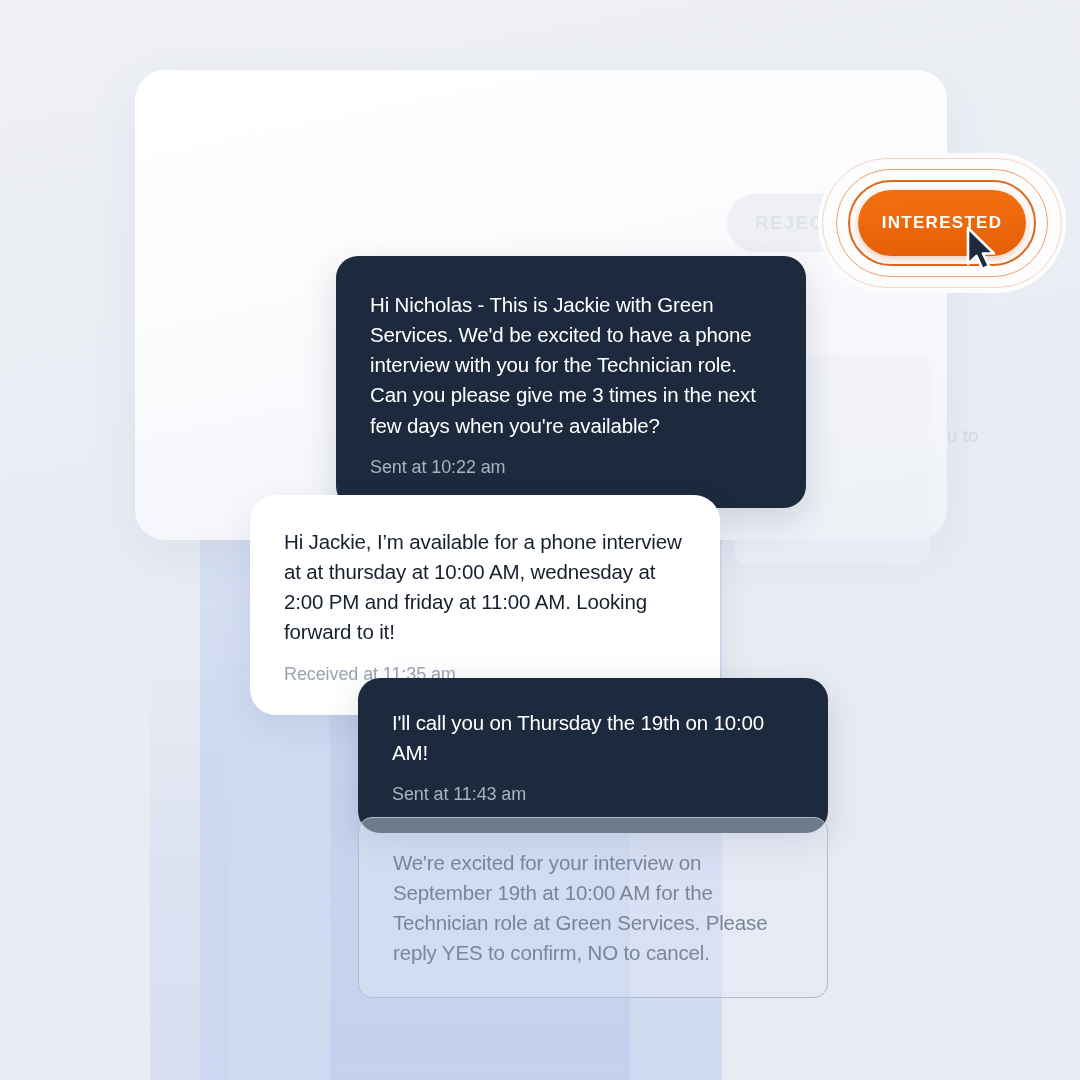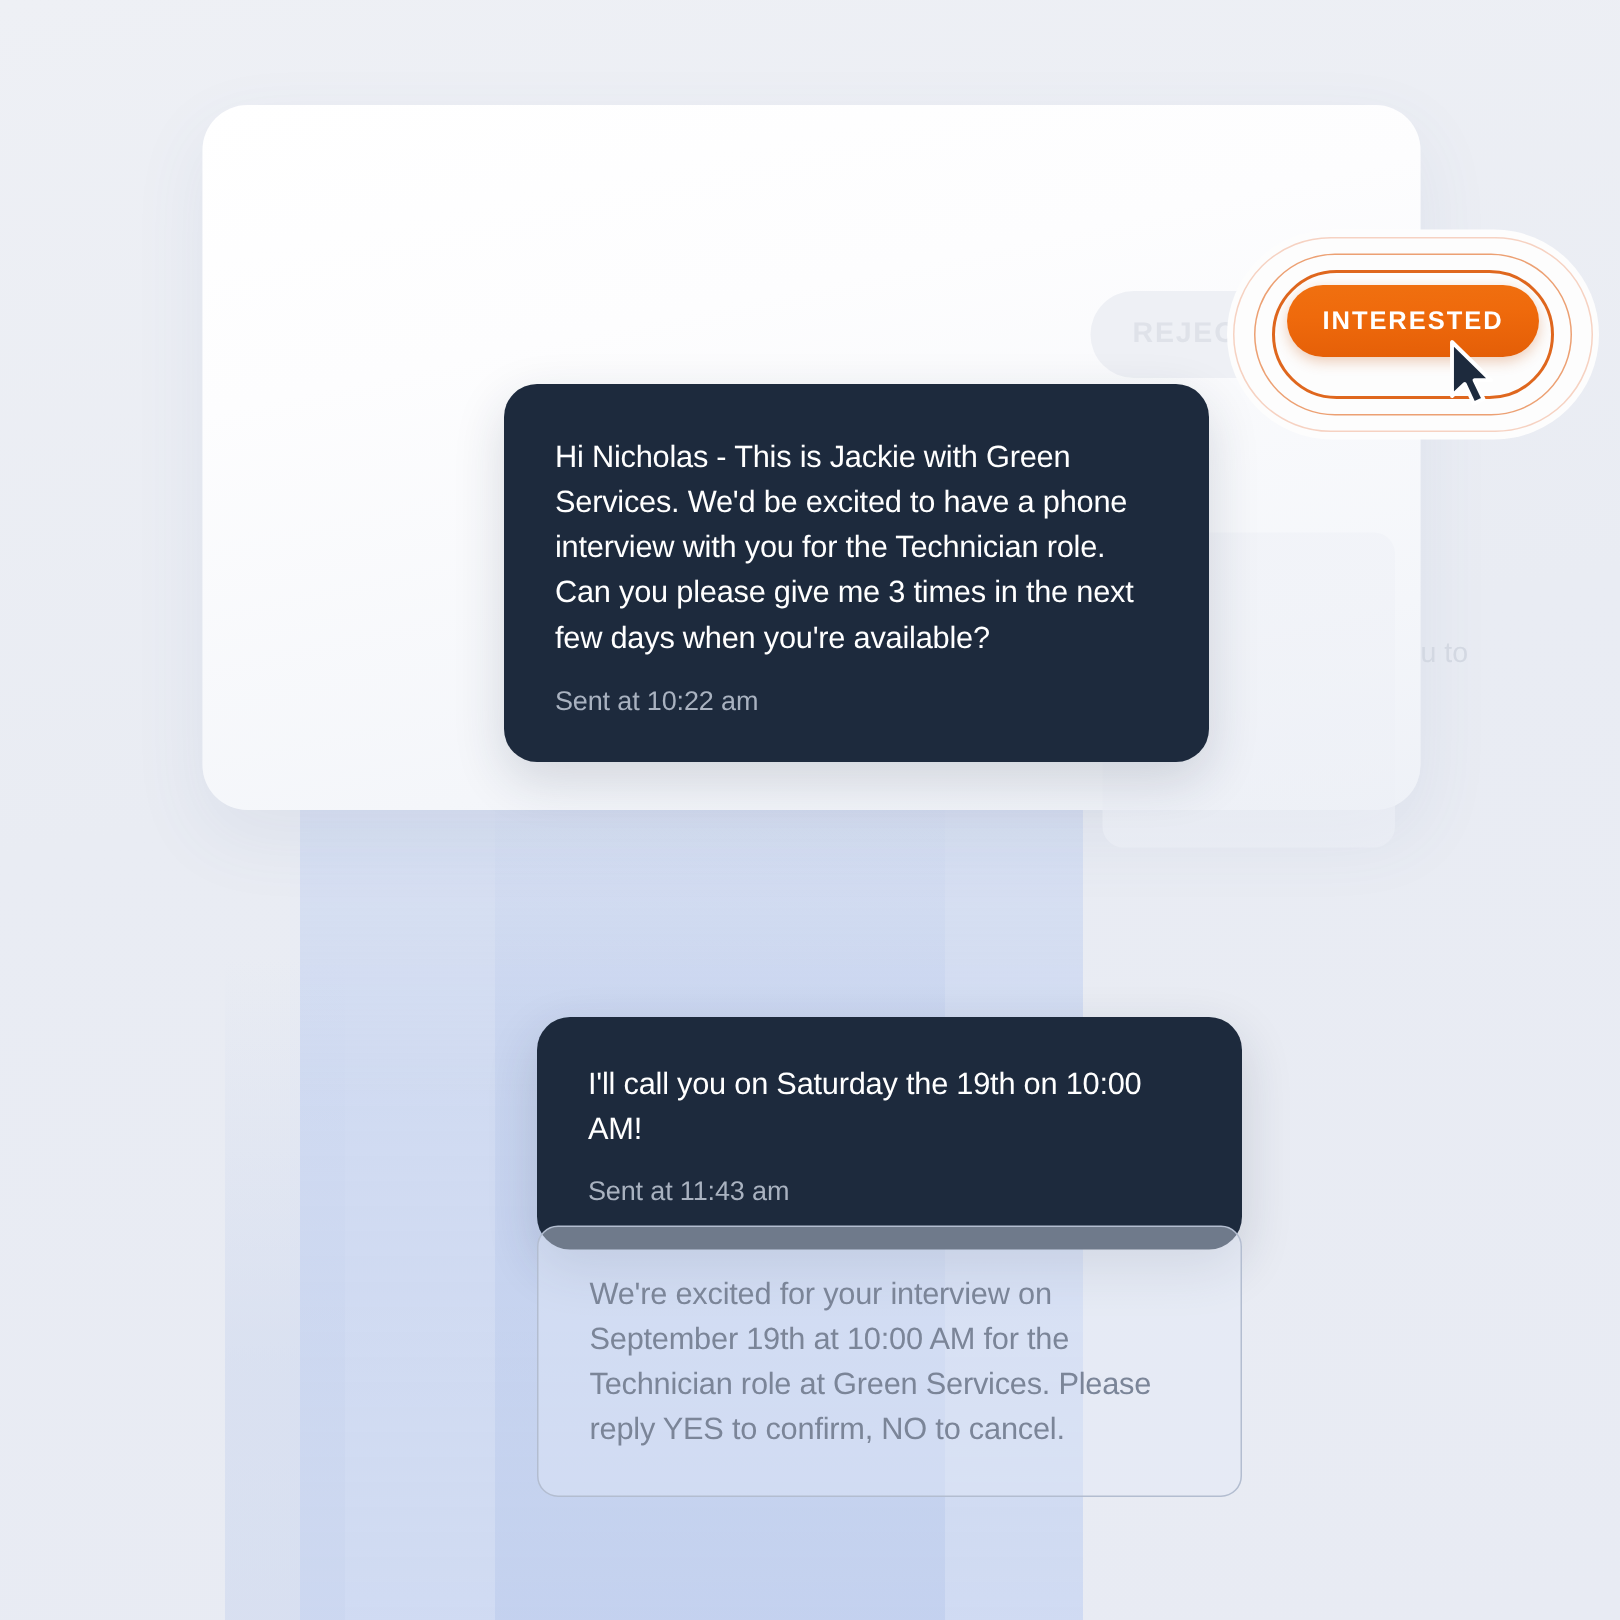--- a/index.html
+++ b/index.html
@@ -197,21 +197,21 @@
   }
   .ring.r1 { left: 4px;  top: 5px;  width: 240px; height: 130px; opacity: 0.30; }
   .ring.r2 { left: 18px; top: 16px; width: 212px; height: 108px; opacity: 0.62; border-color: #e2681f; }
   .ring.r3 { left: 30px; top: 27px; width: 188px; height: 86px;  opacity: 0.95; border-color: #dd5f12; border-width: 2px; }
 
   .interested-btn {
     position: absolute;
     left: 40px;
     top: 37px;
     width: 168px;
-    height: 48px;
+    height: 66px;
     border: none;
     border-radius: 33px;
     background: linear-gradient(178deg, #f07010 0%, #ef6a0c 40%, #e45e07 100%);
     color: #ffffff;
     font-family: "Liberation Sans", sans-serif;
     font-size: 17px;
     font-weight: 700;
     letter-spacing: 1.3px;
     cursor: pointer;
     box-shadow: 0 3px 9px rgba(200,90,20,0.30);
@@ -303,23 +303,27 @@
         </svg>
       </span>
     </div>
   </div>
 
   <div class="bubble sent" id="b1">
     <p class="body">Hi Nicholas - This is Jackie with Green Services. We'd be excited to have a phone interview with you for the Technician role. Can you please give me 3 times in the next few days when you're available?</p>
     <p class="meta">Sent at 10:22 am</p>
   </div>
 
+  <div class="bubble received" id="b2">
+    <p class="body">Hi Jackie, I’m available for a phone interview at at thursday at 10:00 AM, wednesday at 2:00 PM and friday at 11:00 AM. Looking forward to it!</p>
+    <p class="meta">Received at 11:35 am</p>
+  </div>
 
   <div class="bubble sent" id="b3">
-    <p class="body">I'll call you on Saturday the 19th on 10:00 AM!</p>
+    <p class="body">I'll call you on Thursday the 19th on 10:00 AM!</p>
     <p class="meta">Sent at 11:43 am</p>
   </div>
 
   <div class="bubble scheduled" id="b4">
     <p class="body">We're excited for your interview on September 19th at 10:00 AM for the Technician role at Green Services. Please reply YES to confirm, NO to cancel.</p>
   </div>
 
 </div>
 
 </body></html>

